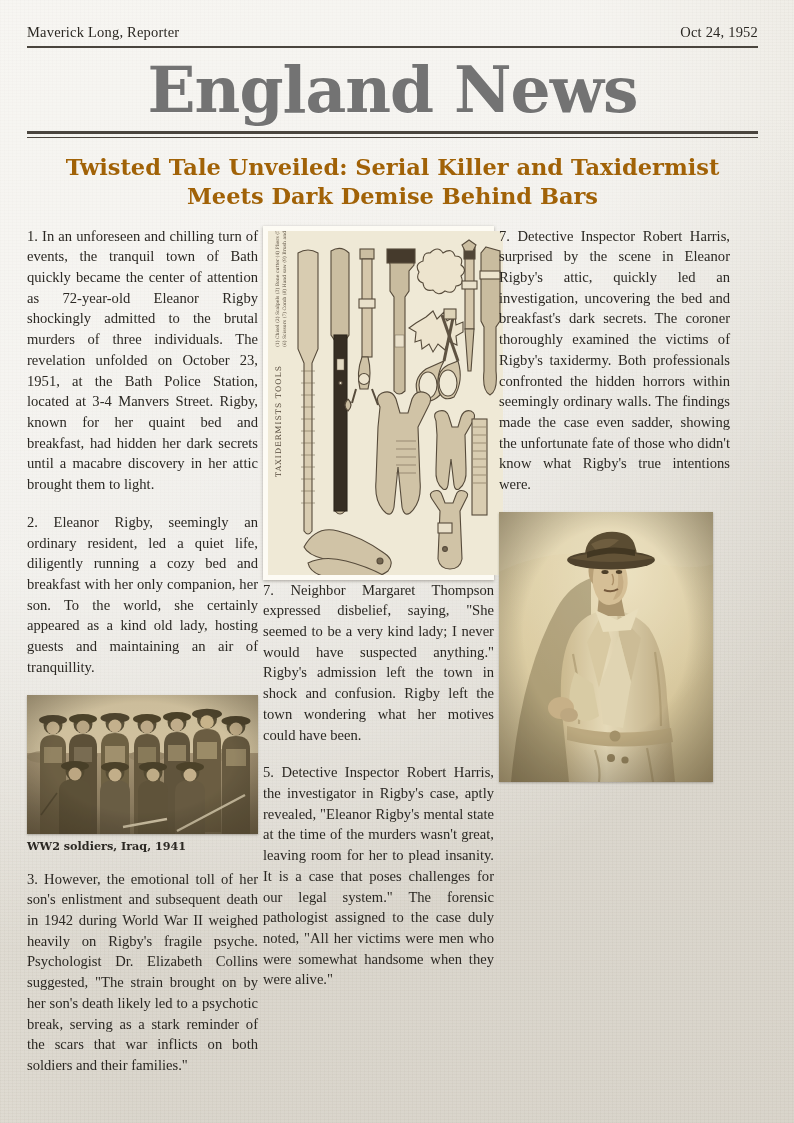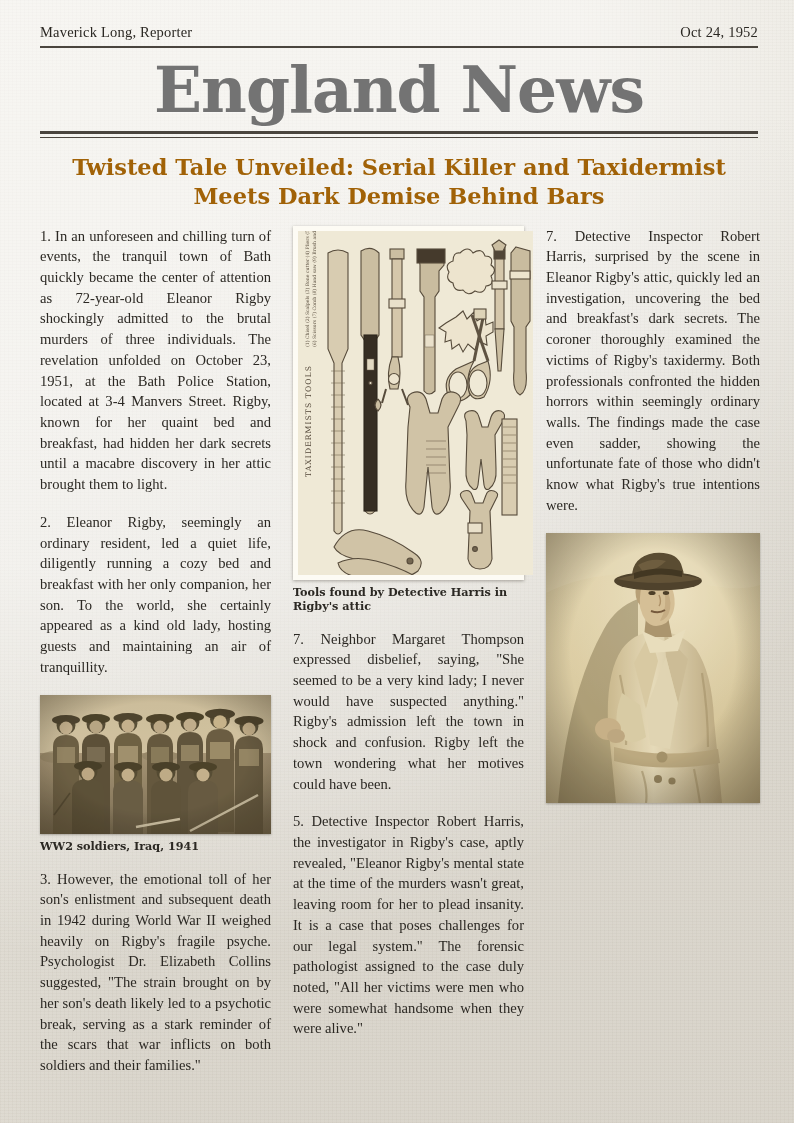--- a/index.html
+++ b/index.html
@@ -15,21 +15,21 @@
   .paper {
     position:absolute; inset:0;
     background:
       radial-gradient(circle at 18% 12%, rgba(255,255,255,.55) 0 38%, rgba(0,0,0,0) 70%),
       radial-gradient(circle at 82% 88%, rgba(120,110,95,.10) 0 45%, rgba(0,0,0,0) 75%),
       repeating-linear-gradient(0deg, rgba(150,142,125,.055) 0 1px, rgba(0,0,0,0) 1px 3px),
       repeating-linear-gradient(90deg, rgba(150,142,125,.05) 0 1px, rgba(0,0,0,0) 1px 4px),
       linear-gradient(160deg,#edeae2 0%,#e8e5dd 45%,#e4e0d7 100%);
     pointer-events:none;
   }
-  .sheet { position:absolute; inset:0; padding:24px 36px 10px 40px; box-sizing:border-box; }
+  .sheet { position:absolute; inset:0; padding:24px 36px 10px 27px; box-sizing:border-box; }
 
   
   .topline {
     display:flex; justify-content:space-between; align-items:flex-end;
     font-size:14.5px; letter-spacing:.2px; padding-bottom:5px;
   }
   .rule-thin { height:2px; background:#4a453e; margin:0 0 0 0; }
   .masthead {
     text-align:center;
     font-family:"DejaVu Serif", serif;
@@ -48,21 +48,21 @@
     text-align:center;
     font-family:"DejaVu Serif", serif;
     font-weight:bold;
     font-size:22.5px;
     line-height:1.30;
     margin:15px 28px 14px 28px;
     color:#a16207;
   }
 
   
-  .columns { display:flex; gap:22px; }
+  .columns { display:flex; gap:5px; }
   .col { width:231px; }
   .col p {
     margin:0 0 17px 0;
     font-size:14.6px;
     line-height:1.42;
     text-align:justify;
     text-justify:inter-word;
     hyphens:none;
   }
   .caption {
@@ -337,21 +337,20 @@
             <g transform="translate(13,246) rotate(-90)">
               <text x="0" y="0" font-family="DejaVu Serif, serif" font-size="7.6" letter-spacing="1.1" fill="#4a4036">TAXIDERMISTS TOOLS</text>
             </g>
             <g transform="translate(11,116) rotate(-90)" fill="#5a5145" font-family="DejaVu Serif, serif" font-size="4.6">
               <text x="0" y="0">(1) Chisel (2) Scalpels (3) Bone cutter (4) Pliers (5) Probing iron</text>
               <text x="0" y="7">(6) Scissors (7) Comb (8) Hand saw (9) Brush and horn</text>
             </g>
             <rect width="235" height="344" fill="#a98a52" opacity=".08"></rect>
           </svg>
         </div>
-        <figcaption class="caption">Tools found by Detective Harris in Rigby's attic</figcaption>
       </figure>
 
       <p>7. Neighbor Margaret Thompson expressed disbelief, saying, "She seemed to be a very kind lady; I never would have suspected anything." Rigby's admission left the town in shock and confusion. Rigby left the town wondering what her motives could have been.</p>
       <p>5. Detective Inspector Robert Harris, the investigator in Rigby's case, aptly revealed, "Eleanor Rigby's mental state at the time of the murders wasn't great, leaving room for her to plead insanity. It is a case that poses challenges for our legal system." The forensic pathologist assigned to the case duly noted, "All her victims were men who were somewhat handsome when they were alive."</p>
     </div>
 
     <div class="col">
       <p>7. Detective Inspector Robert Harris, surprised by the scene in Eleanor Rigby's attic, quickly led an investigation, uncovering the bed and breakfast's dark secrets. The coroner thoroughly examined the victims of Rigby's taxidermy. Both professionals confronted the hidden horrors within seemingly ordinary walls. The findings made the case even sadder, showing the unfortunate fate of those who didn't know what Rigby's true intentions were.</p>
 
       <figure class="fig">

